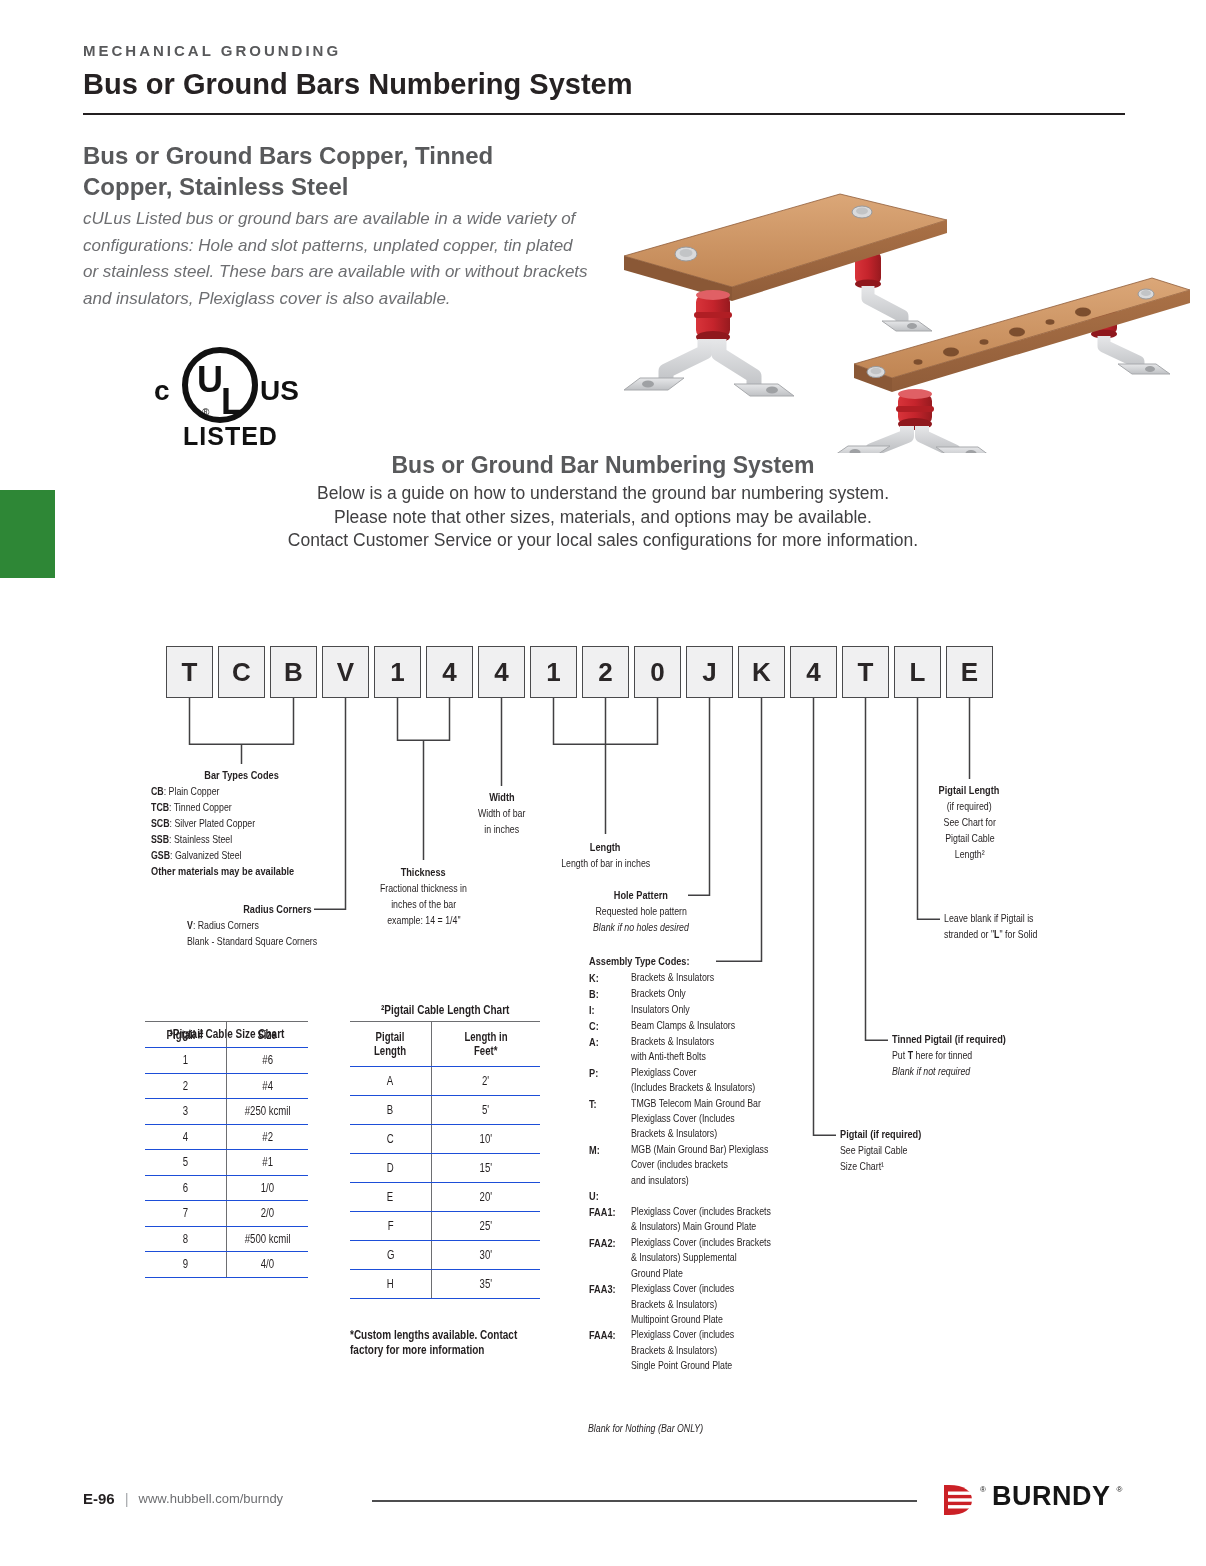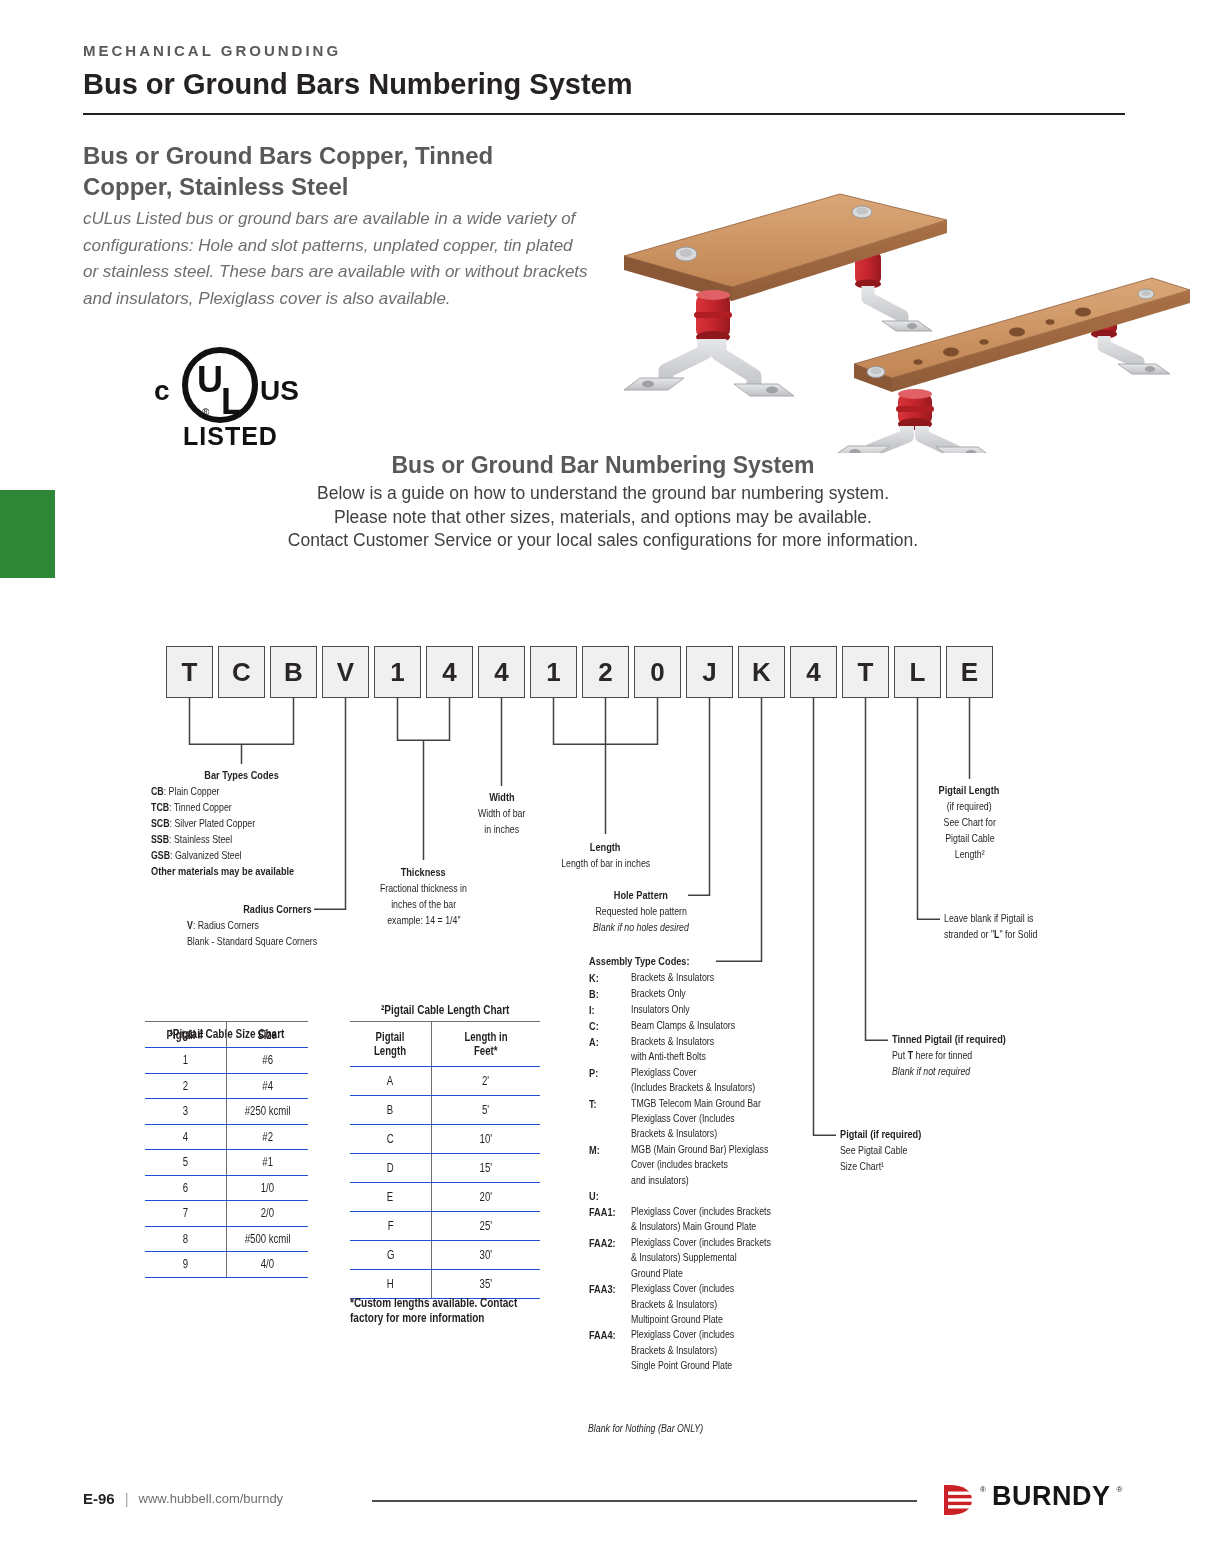--- a/index.html
+++ b/index.html
@@ -550,21 +550,21 @@
       </div>
       <div class="trow" style="grid-template-columns: 43% 57%; height: 28px;">
         <div class="cell first">
           <span class="cond">H</span>
         </div>
         <div class="cell">
           <span class="cond">35'</span>
         </div>
       </div>
     </div>
-  <div class="abs tbl-note o-l" style="left:350px;top:1296px;width:215px;">
+  <div class="abs tbl-note o-l" style="left:350px;top:1328px;width:215px;">
     <div><span class="cond">*Custom lengths available.  Contact</span></div>
     <div><span class="cond">factory for  more information</span></div>
   </div>
 
   <div class="abs" style="left:83px;top:1490px;display:flex;align-items:center;gap:10px;">
     <span class="foot-page">E-96</span>
     <span class="foot-sep">|</span>
     <span class="foot-url">www.hubbell.com/burndy</span>
   </div>
   <div class="abs foot-line" style="left:372px;top:1500px;width:545px;"></div>

